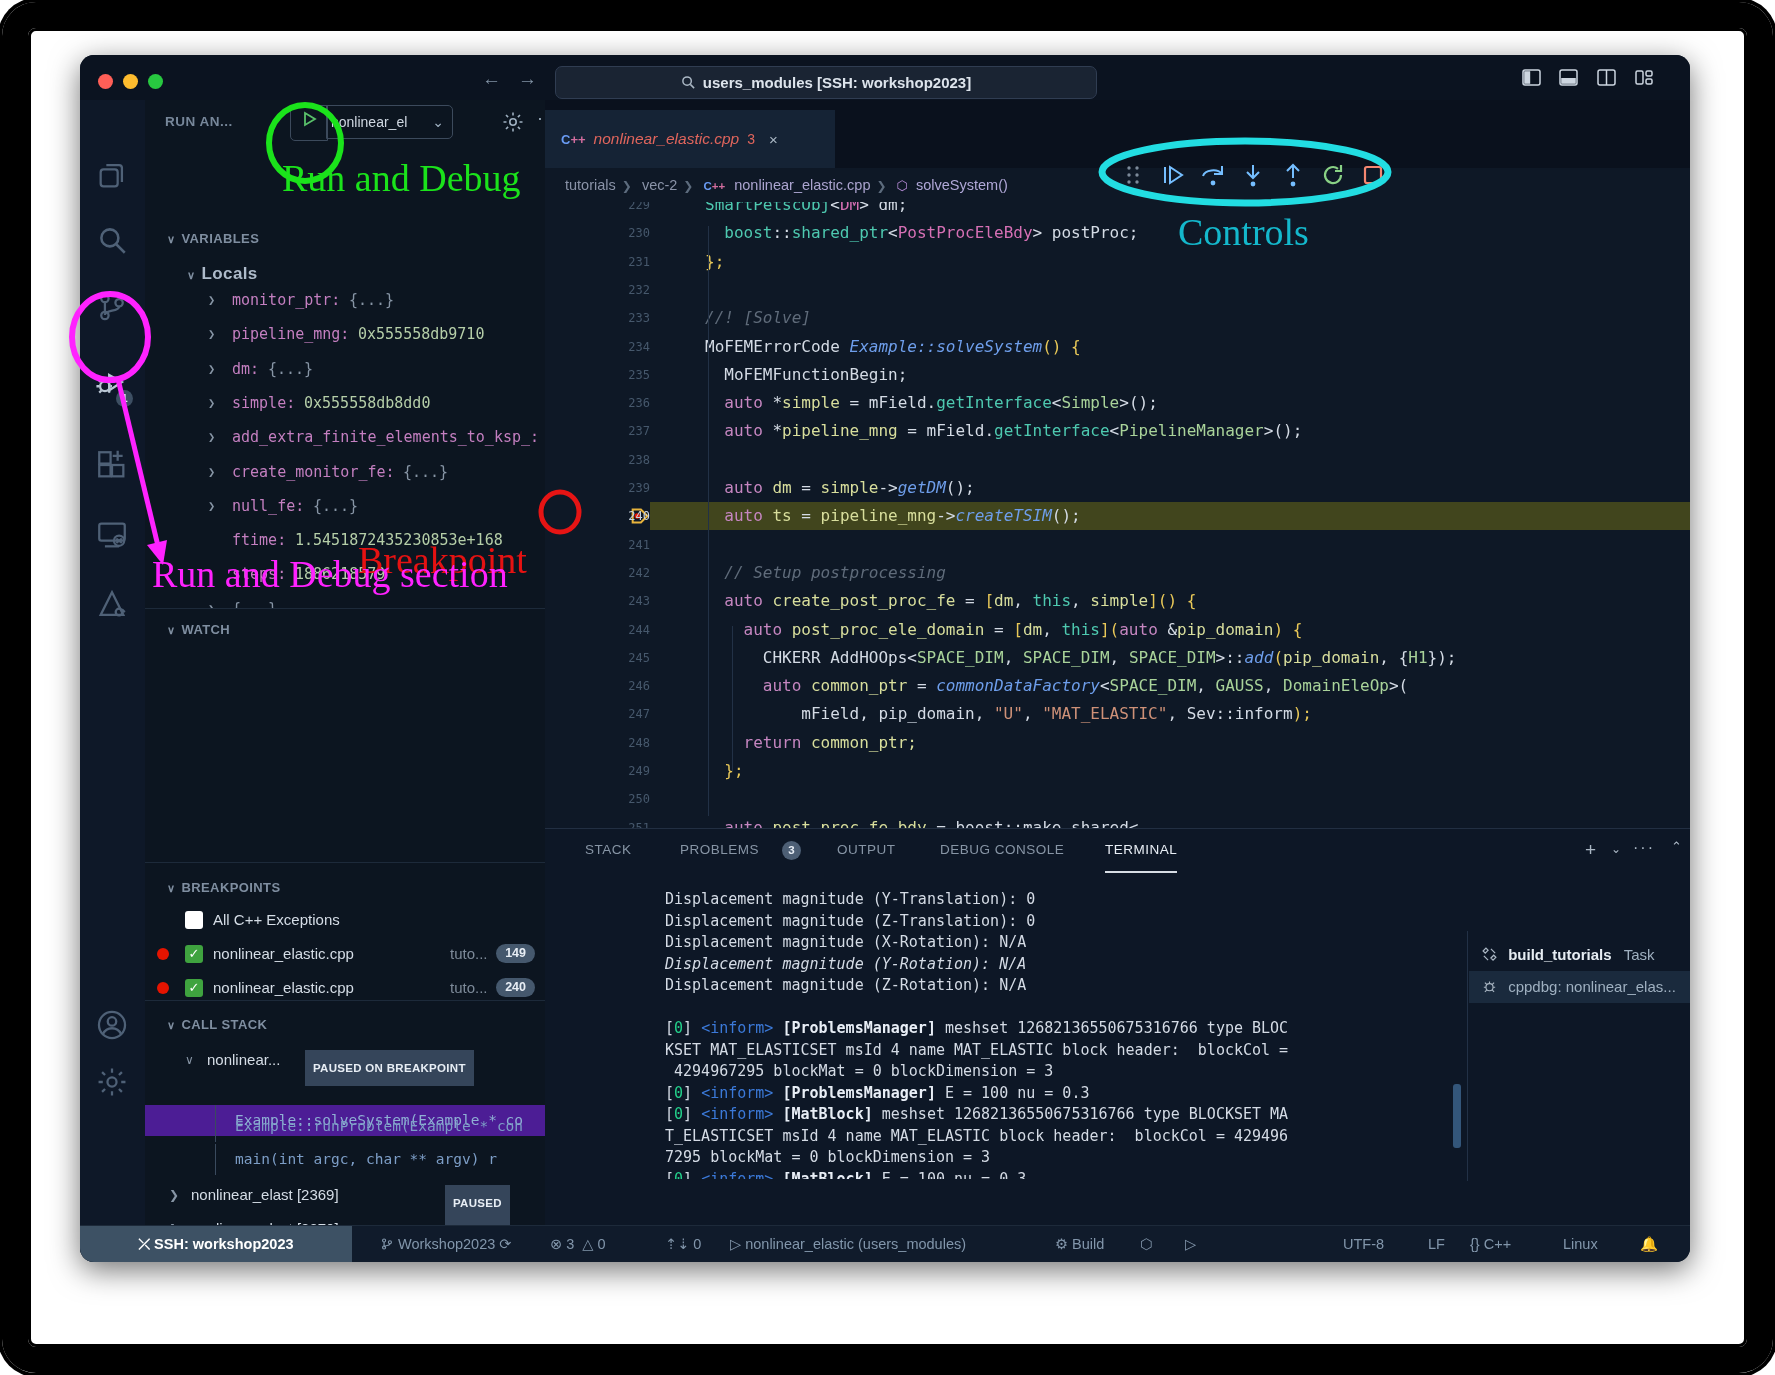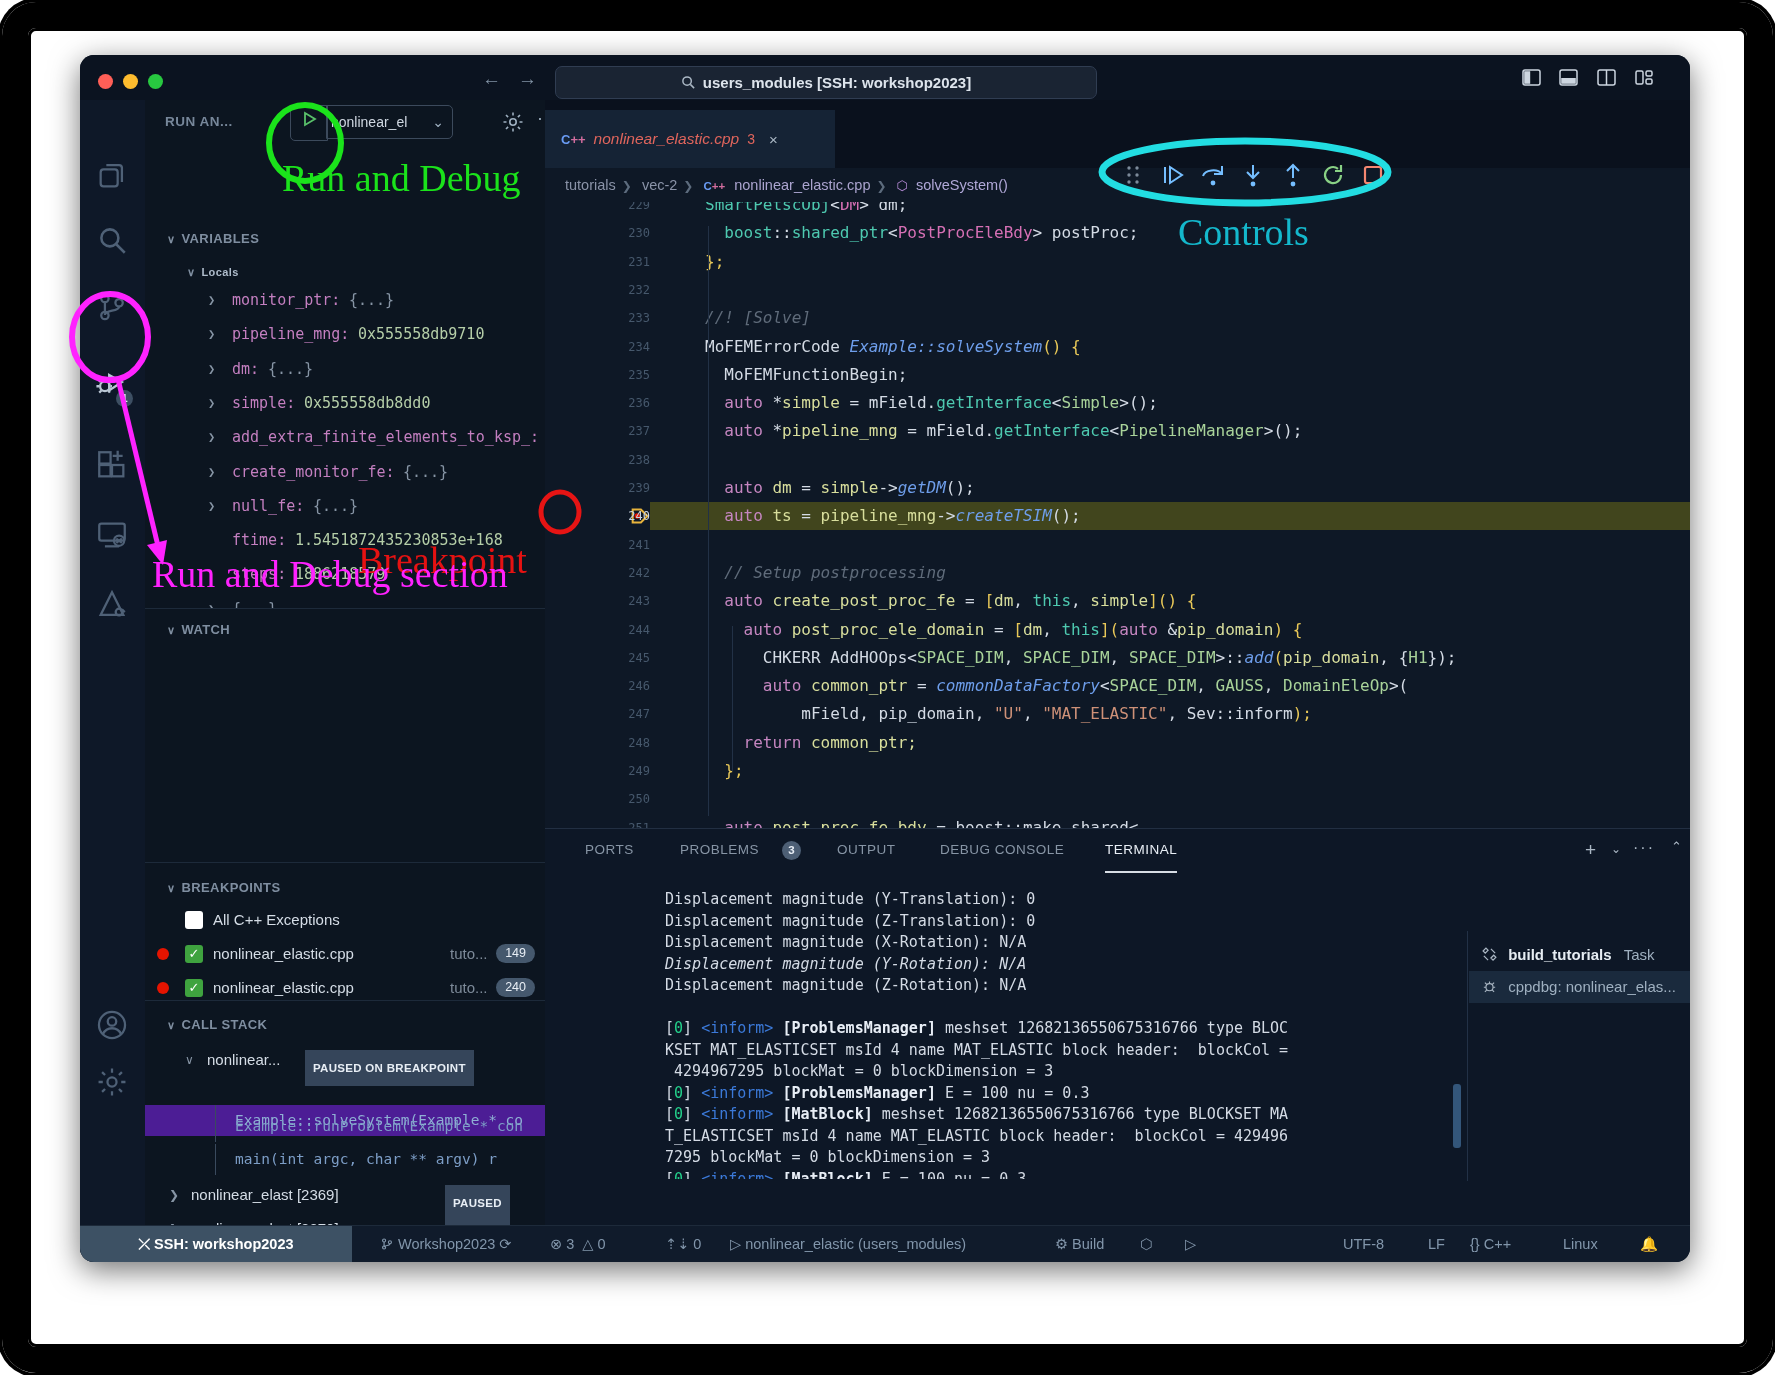--- a/index.html
+++ b/index.html
@@ -36,21 +36,21 @@
   .vchev{position:absolute;left:63px;color:#8795a5;font-size:12px;}
   .vname{position:absolute;left:87px;color:#c47fc0;}
   .vval-obj{color:#8795a5;} .vval-ptr{color:#b5cea8;} .vval-num{color:#b5cea8;}
   .bp-row{position:absolute;left:0;width:400px;height:30px;line-height:30px;font-size:15px;color:#d5dde6;}
   .bp-dot{position:absolute;left:12px;top:9px;width:12px;height:12px;background:#e51400;border-radius:50%;}
   .cb{position:absolute;left:40px;top:6px;width:18px;height:18px;border-radius:3px;}
   .cb-empty{background:#ffffff;}
   .cb-green{background:#3fa33f;color:#fff;font-size:13px;text-align:center;line-height:18px;}
   .bp-file{position:absolute;left:68px;}
   .bp-dir{position:absolute;left:305px;color:#7d8a99;}
-  .pill{position:absolute;right:10px;top:5px;background:#45586d;color:#e8eef5;font-size:12.5px;font-weight:normal;
+  .pill{position:absolute;right:10px;top:5px;background:#45586d;color:#e8eef5;font-size:12.5px;font-weight:bold;
         border-radius:10px;padding:1px 9px;line-height:17px;}
   .cs-frame{position:absolute;left:0;width:400px;height:31px;line-height:31px;font-size:14.5px;color:#7d9ec7;
             white-space:nowrap;overflow:hidden;}
   .cs-badge{background:#35455a;color:#e8eef5;font-size:11.5px;font-weight:bold;padding:3px 8px;letter-spacing:.3px;}
   
   #tabstrip{position:absolute;left:465px;top:45px;width:1145px;height:68px;background:#0a111d;}
   #tab1{position:absolute;left:0px;top:10px;width:290px;height:58px;background:#152335;display:flex;
         align-items:center;padding-left:16px;gap:8px;box-sizing:border-box;}
   .tabname{color:#e0655c;font-style:italic;font-size:15.5px;}
   .tabbadge{color:#e0655c;font-size:14px;}
@@ -192,21 +192,21 @@
             <path d="M4 2l10 6-10 6z" fill="none" stroke="#59c06a" stroke-width="1.8"></path>
           </svg></div>
     <div class="abs" style="left:181px;top:5px;width:127px;height:34px;border:1px solid #3c4a5c;border-radius:0 5px 5px 0;color:#d0d8e2;font-size:14px;line-height:32px;padding-left:4px;box-sizing:border-box"><span>nonlinear_el</span><span style="position:absolute;right:8px;color:#9fb0c0">⌄</span></div>
     <span class="abs" style="left:356px;top:10px"><svg width="24" height="24" viewBox="0 0 24 24" fill="none" stroke="#9fb0c0" stroke-width="1.6">
             <circle cx="12" cy="12" r="3.2"></circle>
             <path d="M12 2.5v3M12 18.5v3M2.5 12h3M18.5 12h3M5 5l2.1 2.1M16.9 16.9L19 19M19 5l-2.1 2.1M7.1 16.9L5 19"></path>
           </svg></span>
     <div class="abs" style="left:392px;top:8px;color:#9fb0c0;font-size:18px;letter-spacing:2px">···</div>
 
     <div class="sp-head" style="left:22px;top:131px"><span class="chev">∨</span><span>VARIABLES</span></div>
-    <div class="sp-head" style="left:42px;top:164px;color:#aebbca"><span class="chev">∨</span><span style="font-size:11px">Locals</span></div>
+    <div class="sp-head" style="left:42px;top:164px;color:#aebbca"><span class="chev">∨</span><span style="font-size:17px">Locals</span></div>
     <div id="varrows" class="abs mono" style="left:0;top:185px;width:400px;height:323px;overflow:hidden">
           <div class="vrow" style="top: 0px;">
             <span class="vchev">❯</span>
             <span class="vname">monitor_ptr: </span>
             <span class="vval-obj" style="position: absolute; left: 204px;">{...}</span>
           </div>
           <div class="vrow" style="top: 34px;">
             <span class="vchev">❯</span>
             <span class="vname">pipeline_mng: </span>
             <span class="vval-ptr" style="position: absolute; left: 213px;">0x555558db9710</span>
@@ -411,21 +411,21 @@
         <div class="cl-row" style="top: 498px;"><div class="cl-num">247</div><div class="cl-code"><span class="tk-w w">          mField, pip_domain, </span><span class="tk-s s">"U"</span><span class="tk-w w">, </span><span class="tk-s s">"MAT_ELASTIC"</span><span class="tk-w w">, Sev::inform</span><span class="tk-y y">);</span></div></div>
         <div class="cl-row" style="top: 527px;"><div class="cl-num">248</div><div class="cl-code"><span class="tk-k k">    return </span><span class="tk-v v">common_ptr;</span></div></div>
         <div class="cl-row" style="top: 555px;"><div class="cl-num">249</div><div class="cl-code"><span class="tk-y y">  };</span></div></div>
         <div class="cl-row" style="top: 583px;"><div class="cl-num">250</div><div class="cl-code"></div></div>
         <div class="cl-row" style="top: 612px;"><div class="cl-num">251</div><div class="cl-code"><span class="tk-k k">  auto </span><span class="tk-v v">post_proc_fe_bdy</span><span class="tk-w w"> = </span><span class="tk-w w">boost::make_shared&lt;</span></div></div>
         <div class="guide" style="top: 24px; height: 590px; left: 163px;"></div>
         <div class="guide" style="top: 424px; height: 145px; left: 187px;"></div>
       </div>
 
   <div id="panel">
-    <span class="ptab" style="left:40px">PORTS</span>
+    <span class="ptab" style="left:40px">STACK</span>
     <span class="ptab" style="left:135px">PROBLEMS</span>
     <span class="pbadge" style="left:237px">3</span>
     <span class="ptab" style="left:292px">OUTPUT</span>
     <span class="ptab" style="left:395px">DEBUG CONSOLE</span>
     <span class="ptab ptab-active" style="left:560px">TERMINAL</span>
     <span class="picon" style="left:1040px;font-size:19px">+</span>
     <span class="picon" style="left:1066px;font-size:12px;top:13px">⌄</span>
     <span class="picon" style="left:1088px;letter-spacing:2px">···</span>
     <span class="picon" style="left:1126px;font-size:13px">⌃</span>
 

